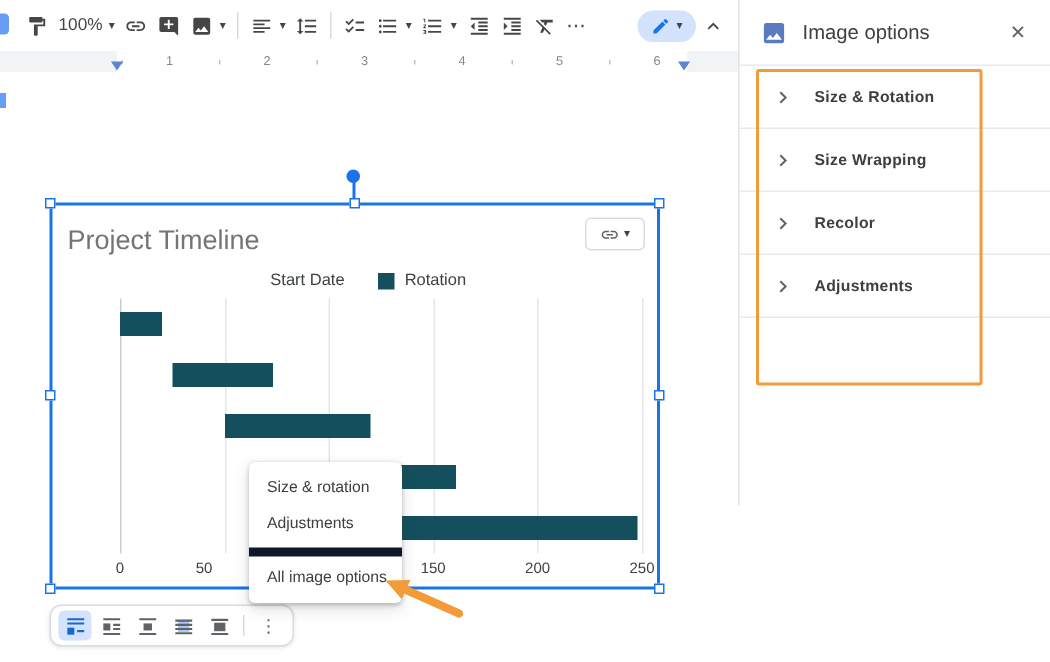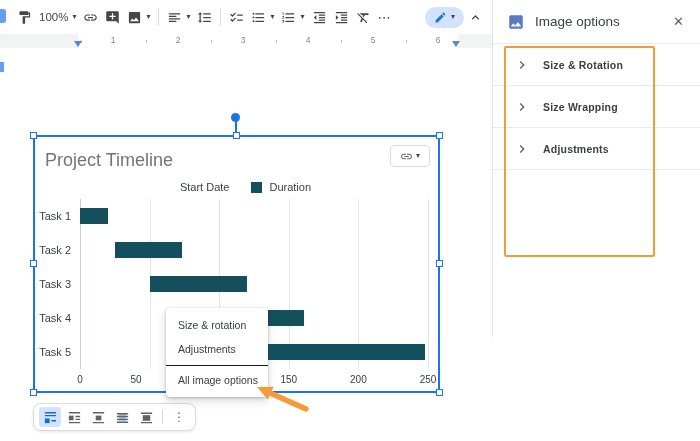--- a/index.html
+++ b/index.html
@@ -57,21 +57,21 @@
   .bar{position:absolute;height:16px;}
   .ylabels{position:absolute;left:0;top:62px;width:40px;height:170px;}
   .ytick{position:absolute;right:4px;transform:translateY(-50%);font-size:11px;color:#3c4043;white-space:nowrap;}
   .xticks{position:absolute;left:45px;top:237px;width:348px;height:12px;}
   .xtick{position:absolute;transform:translateX(-50%);font-size:10px;color:#3c4043;}
 
   
   .context-menu{position:absolute;left:166px;top:260px;width:102px;background:#fff;border-radius:4px;
                 box-shadow:0 1px 3px rgba(60,64,67,.3),0 4px 10px rgba(60,64,67,.18);padding:5px 0;z-index:30;}
   .menu-item{padding:6px 12px;font-size:10.5px;color:#3c4043;white-space:nowrap;}
-  .menu-item.separated{border-top:1px solid #0f172a;margin-top:4px;padding-top:8px;}
+  .menu-item.separated{border-top:6px solid #0f172a;margin-top:4px;padding-top:8px;}
 
   
   .arrow-svg{position:absolute;left:240px;top:330px;z-index:40;overflow:visible;}
 
   
   .img-toolbar{position:absolute;left:33px;top:355px;height:26px;display:flex;align-items:center;gap:2px;padding:0 5px;
                background:#fff;border:1px solid #dadce0;border-radius:8px;box-shadow:0 1px 3px rgba(0,0,0,.1);z-index:10;}
   .it-btn{width:22px;height:20px;display:flex;align-items:center;justify-content:center;border:none;background:none;border-radius:4px;padding:0;}
   .it-btn.active{background:#d3e3fd;}
   .it-line{stroke:#5f6368;stroke-width:1.5;}
@@ -231,29 +231,22 @@
             <svg width="13" height="13" viewBox="0 0 24 24" fill="#5f6368">
                 <path d="M3.9 12c0-1.71 1.39-3.1 3.1-3.1h4V7H7c-2.76 0-5 2.24-5 5s2.24 5 5 5h4v-1.9H7c-1.71 0-3.1-1.39-3.1-3.1zM8 13h8v-2H8v2zm9-6h-4v1.9h4c1.71 0 3.1 1.39 3.1 3.1s-1.39 3.1-3.1 3.1h-4V17h4c2.76 0 5-2.24 5-5s-2.24-5-5-5z"></path>
               </svg>
             <span class="caret">▾</span>
           </button>
           <div class="legend">
             <span class="swatch" style="background: transparent;"></span>
             <span>Start Date</span>
             <span class="legend-gap"></span>
             <span class="swatch" style="background: rgb(19, 79, 92);"></span>
-            <span>Duration</span>
+            <span>Rotation</span>
           </div>
-          <div class="ylabels">
-              <div class="ytick" style="top: 17px;">Task 1</div>
-              <div class="ytick" style="top: 51px;">Task 2</div>
-              <div class="ytick" style="top: 85px;">Task 3</div>
-              <div class="ytick" style="top: 119px;">Task 4</div>
-              <div class="ytick" style="top: 153px;">Task 5</div>
-            </div>
           <div class="plot">
               <div class="gridline axis" style="left: 0px;"></div>
               <div class="gridline" style="left: 69.6px;"></div>
               <div class="gridline" style="left: 139.2px;"></div>
               <div class="gridline" style="left: 208.8px;"></div>
               <div class="gridline" style="left: 278.4px;"></div>
               <div class="gridline" style="left: 348px;"></div>
               <div class="bar" style="left: 0px; width: 27.84px; top: 9px; background: rgb(19, 79, 92);"></div>
               <div class="bar" style="left: 34.8px; width: 66.816px; top: 43px; background: rgb(19, 79, 92);"></div>
               <div class="bar" style="left: 69.6px; width: 97.44px; top: 77px; background: rgb(19, 79, 92);"></div>
@@ -344,20 +337,26 @@
         </div>
 
         <div class="sb-row">
           <svg class="chev" width="16" height="16" viewBox="0 0 24 24">
             <path d="M10 6L8.59 7.41 13.17 12l-4.58 4.59L10 18l6-6z"></path>
           </svg>
           <span class="sb-label">Size Wrapping</span>
         </div>
 
 
+        <div class="sb-row">
+          <svg class="chev" width="16" height="16" viewBox="0 0 24 24">
+            <path d="M10 6L8.59 7.41 13.17 12l-4.58 4.59L10 18l6-6z"></path>
+          </svg>
+          <span class="sb-label">Recolor</span>
+        </div>
 
         <div class="sb-row">
           <svg class="chev" width="16" height="16" viewBox="0 0 24 24">
             <path d="M10 6L8.59 7.41 13.17 12l-4.58 4.59L10 18l6-6z"></path>
           </svg>
           <span class="sb-label">Adjustments</span>
         </div>
       </div>
     <div class="highlight-box"></div>
   </aside>

